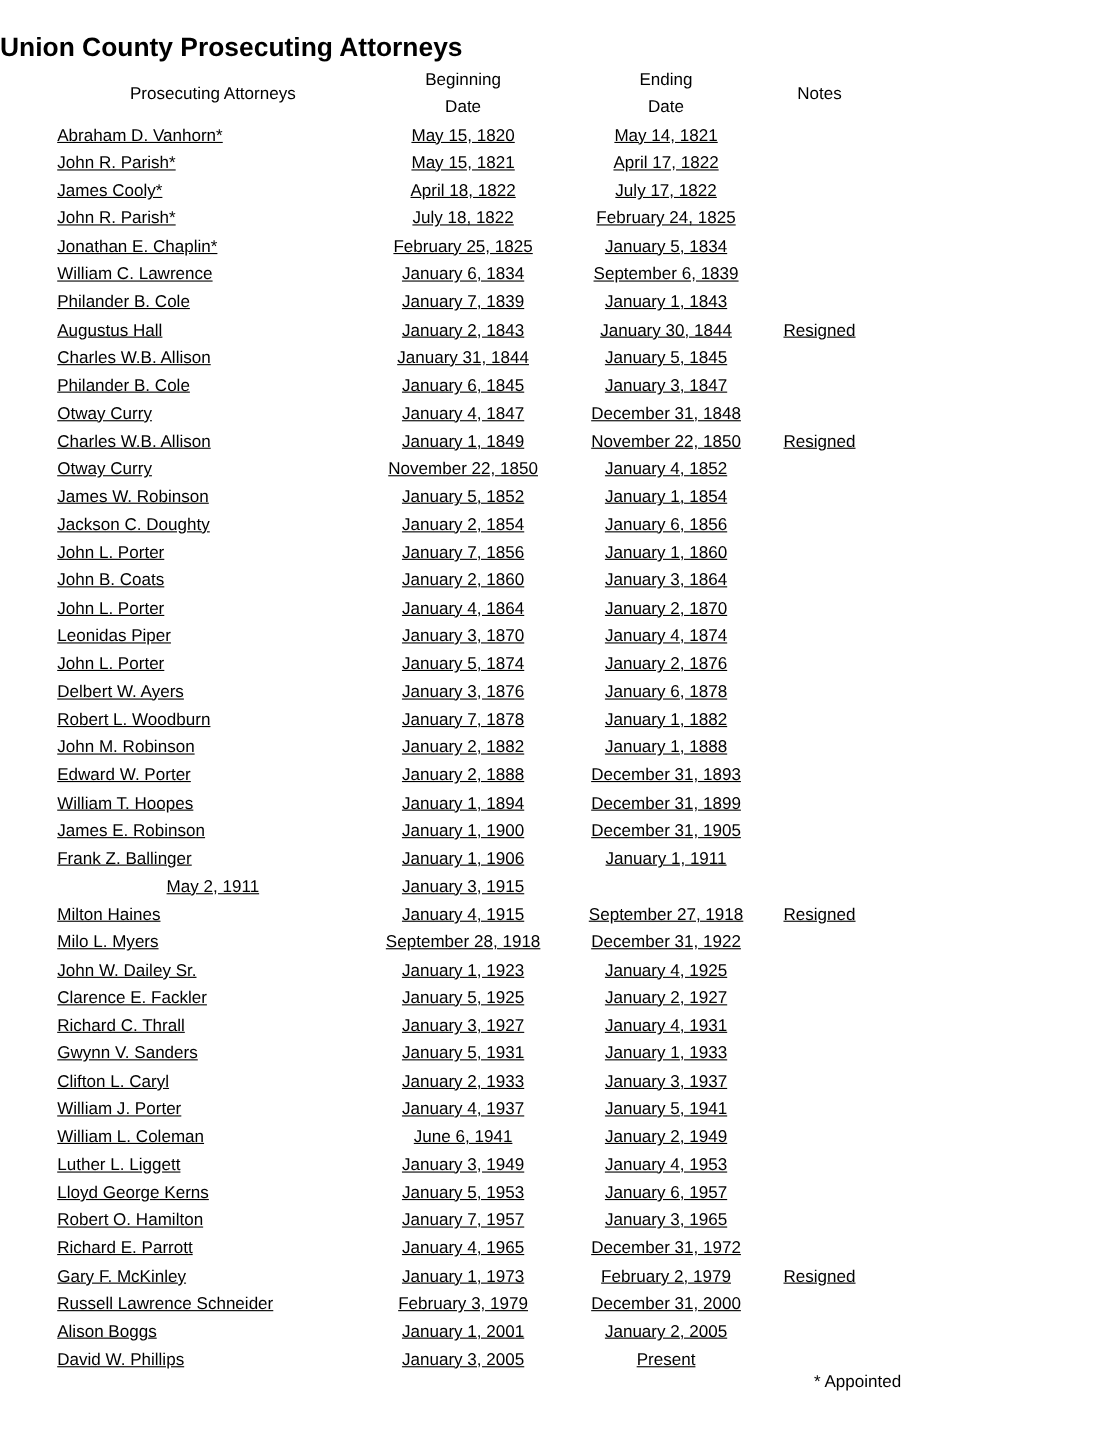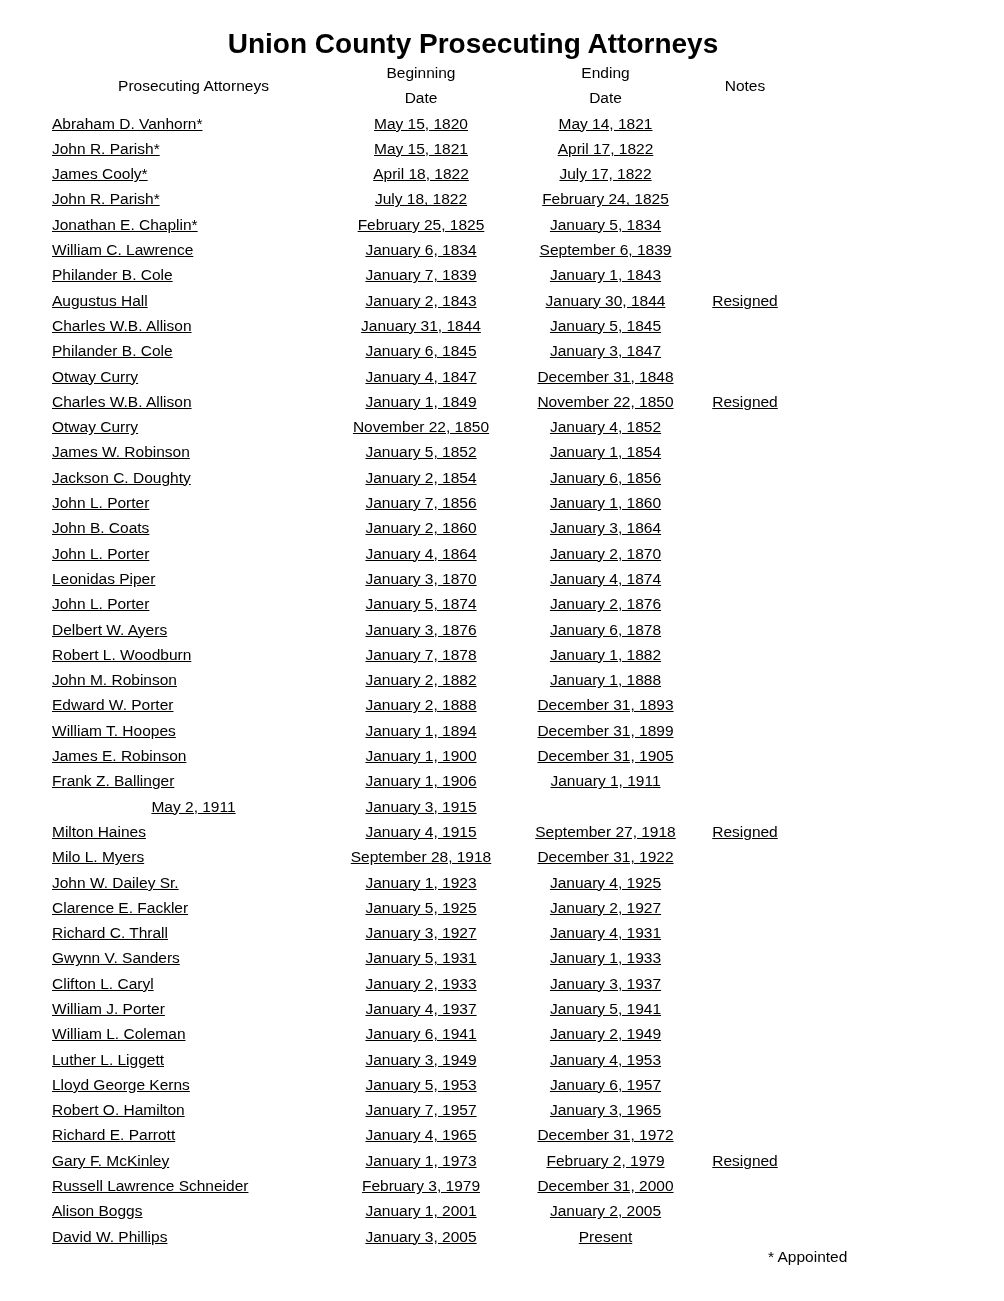--- a/index.html
+++ b/index.html
@@ -16,23 +16,23 @@
   .page {
     position: relative;
     width: 1004px;
     height: 1301px;
     overflow: hidden;
     background: #ffffff;
   }
   .title {
     padding-top: 31px;
     width: 946px;
-    text-align: center;
+    text-align: left;
     font-weight: 700;
-    font-size: 28px;
+    font-size: 24px;
     line-height: 25px;
     white-space: nowrap;
   }
   .table {
     margin-left: 52px;
     margin-top: 4px;
   }
   .header-row {
     display: grid;
     grid-template-columns: 283px 172px 197px 82px;
@@ -56,21 +56,21 @@
     text-decoration: underline;
   }
   .cell {
     white-space: nowrap;
     overflow: visible;
   }
   .cell.name { text-align: left; }
   .cell.center { text-align: center; }
   .footnote {
     position: absolute;
-    left: 768px;
+    left: 740px;
     top: 1248px;
     font-size: 15.5px;
     white-space: nowrap;
   }
 </style>
 </head>
 <body>
 
 <div class="page">
 
@@ -306,21 +306,21 @@
           <div class="cell center"></div>
         </div>
         <div class="row">
           <div class="cell name">William J. Porter</div>
           <div class="cell center">January 4, 1937</div>
           <div class="cell center">January 5, 1941</div>
           <div class="cell center"></div>
         </div>
         <div class="row">
           <div class="cell name">William L. Coleman</div>
-          <div class="cell center">January 6, 1941</div>
+          <div class="cell center">June 6, 1941</div>
           <div class="cell center">January 2, 1949</div>
           <div class="cell center"></div>
         </div>
         <div class="row">
           <div class="cell name">Luther L. Liggett</div>
           <div class="cell center">January 3, 1949</div>
           <div class="cell center">January 4, 1953</div>
           <div class="cell center"></div>
         </div>
         <div class="row">

